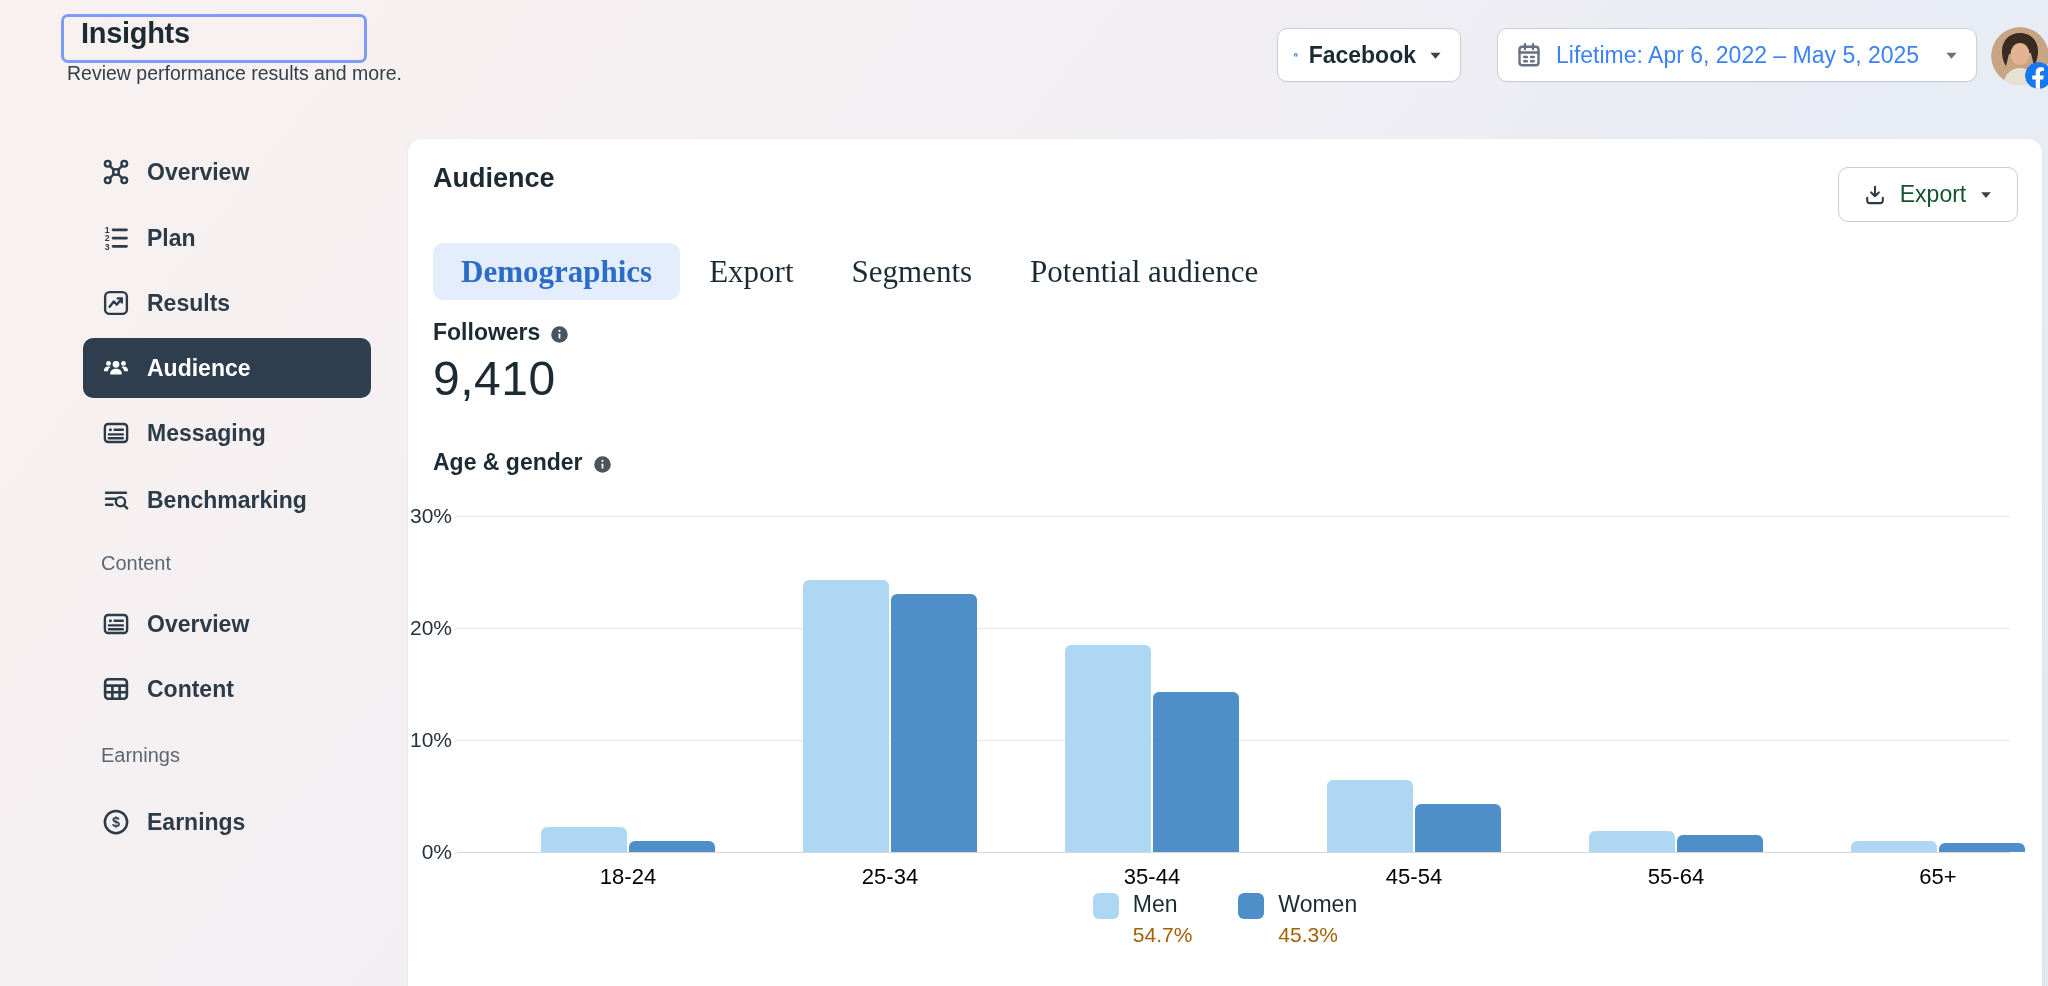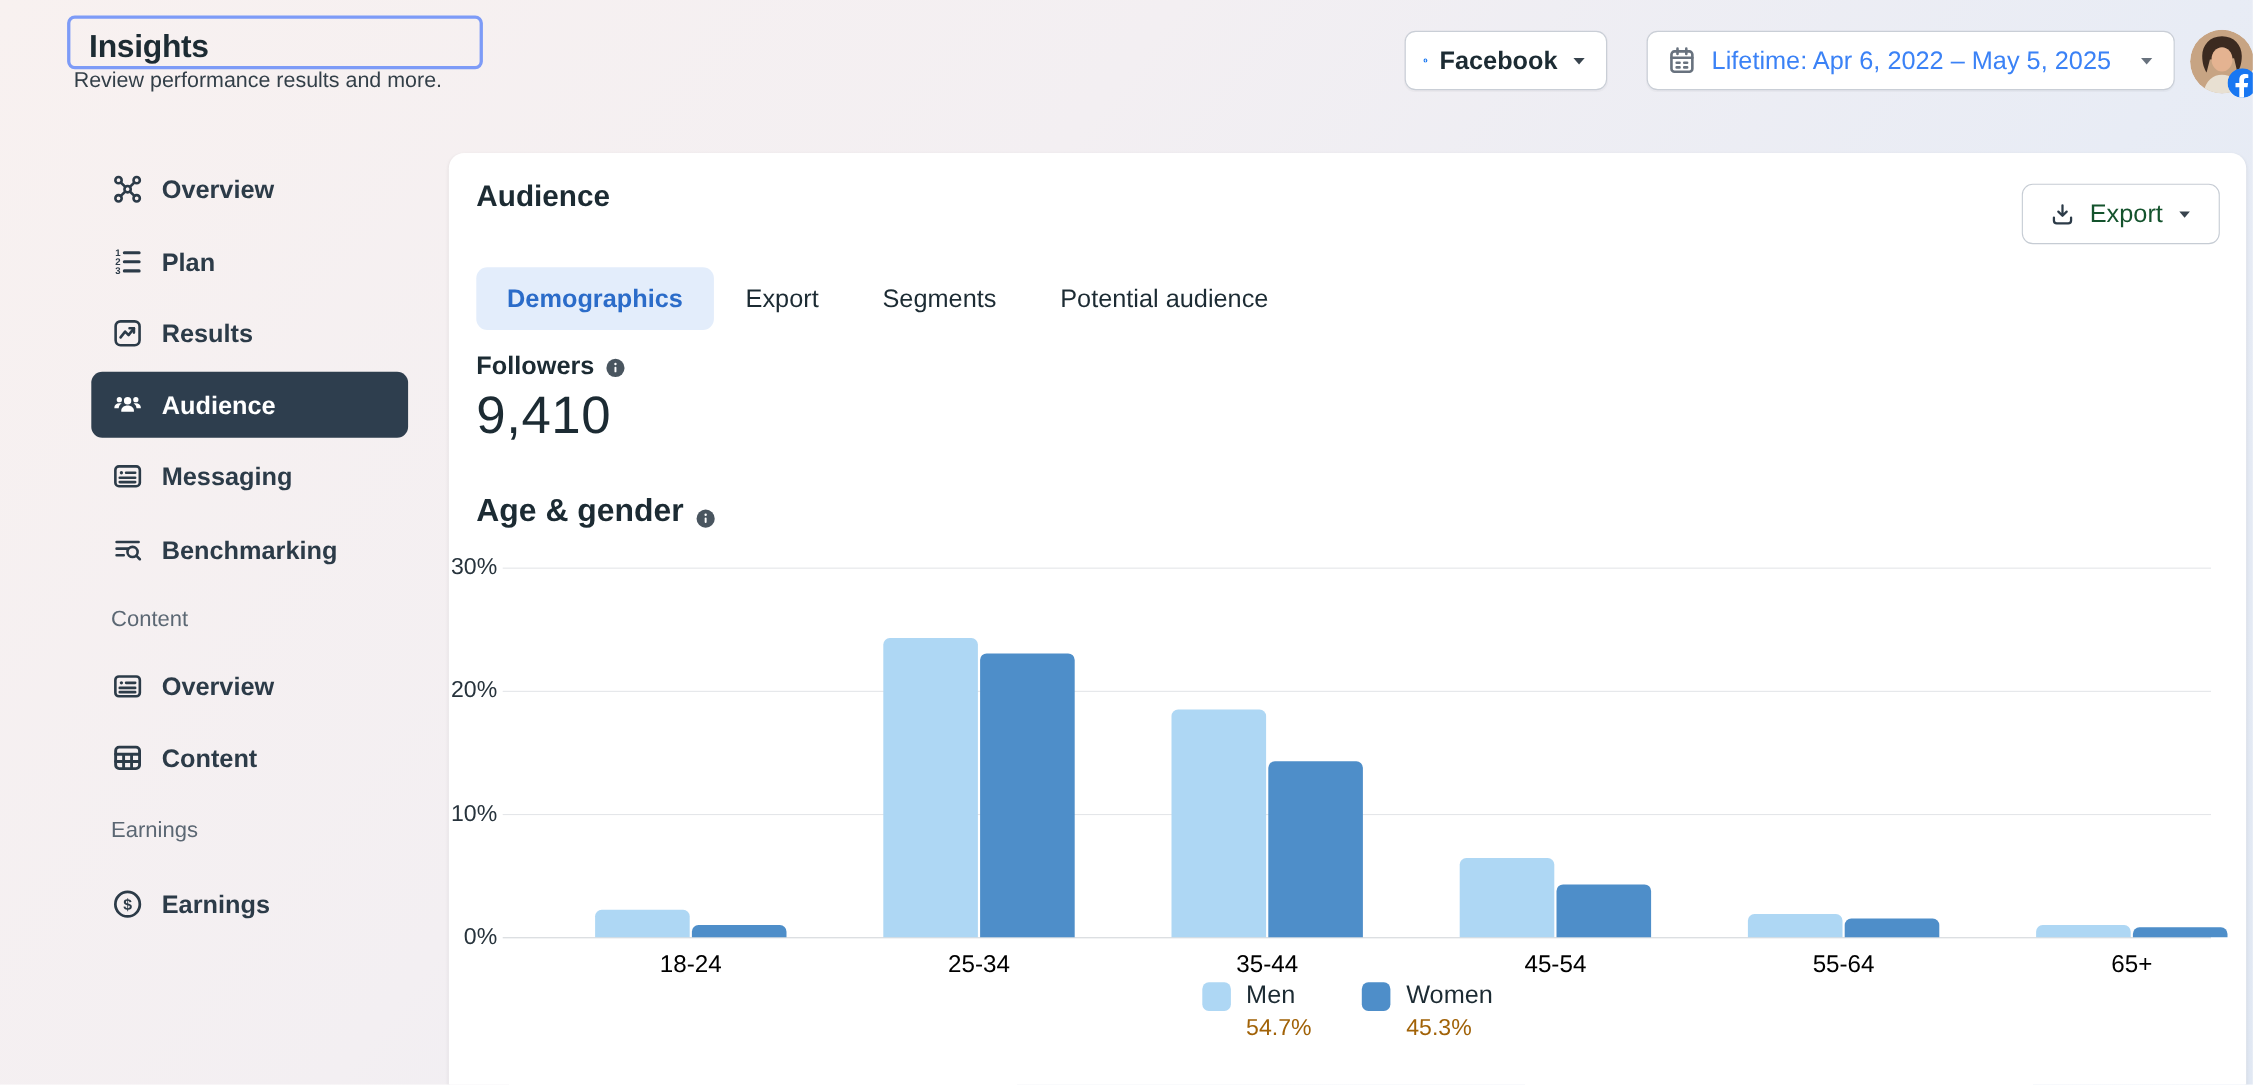--- a/index.html
+++ b/index.html
@@ -6,22 +6,22 @@
   html,body { width:2048px; height:986px; overflow:hidden; }
   body {
     font-family:"Liberation Sans","DejaVu Sans",sans-serif;
     background:linear-gradient(128deg,#f8f1f0 0%,#f3eff2 38%,#e8ecf5 72%,#e1e8f3 100%);
     color:#1c2b33;
     position:relative;
   }
   .abs { position:absolute; }
 
   
-  .title-box { left:61px; top:14px; width:378px; height:49px; border:3px solid #7d9bf7; border-radius:7px;
-    display:flex; align-items:flex-end; padding-left:17px; }
+  .title-box { left:61px; top:14px; width:306px; height:49px; border:3px solid #7d9bf7; border-radius:7px;
+    display:flex; align-items:flex-start; padding-left:17px; }
   .title-box h1 { font-size:29px; font-weight:700; letter-spacing:-.3px; }
   .subtitle { left:67px; top:62px; font-size:19.5px; color:#333f48; }
 
   .hbtn { height:54px; background:#fff; border:1px solid #c9ced6; border-radius:10px;
     display:flex; align-items:center; box-shadow:0 1px 1px rgba(0,0,0,.03); cursor:pointer; }
   .fb-btn { left:1266px; top:28px; width:184px; padding:0 16px; gap:11px;margin-left:11px; }
   .fb-btn .lbl { font-size:23px; font-weight:700; color:#1c2b33; }
   .date-btn { left:1497px; top:28px; width:480px; padding:0 16px; gap:12px; }
   .date-btn .lbl { font-size:23px; color:#3b82f6; font-weight:500; white-space:nowrap; }
   .caret { width:17px; height:17px; color:#37434d; flex:0 0 auto; margin-left:auto; }
@@ -42,27 +42,27 @@
   .card { left:408px; top:139px; width:1634px; height:860px; background:#fff;
     border-radius:14px 14px 0 0; box-shadow:0 1px 3px rgba(0,0,0,.07); }
   .card-title { left:25px; top:24px; font-size:27px; font-weight:700; }
   .export-btn { left:1430px; top:28px; width:180px; height:55px; background:#fff; border:1px solid #c6ccd4;
     border-radius:10px; display:flex; align-items:center; justify-content:center; gap:12px; cursor:pointer; }
   .export-btn .ic { width:26px; height:26px; color:#2c3b48; }
   .export-btn .lbl { font-size:23px; font-weight:500; color:#14532d; }
   .export-btn .caret { margin-left:0; width:16px; height:16px; }
 
   .tabs { left:25px; top:104px; height:57px; display:flex; align-items:center; }
-  .tab { font-size:23px; color:#1c2b33; padding:0 29px; height:57px; display:flex; align-items:center;
-    border-radius:10px; cursor:pointer; white-space:nowrap; }
+  .tab { font-size:31px; color:#1c2b33; padding:0 29px; height:57px; display:flex; align-items:center;
+    border-radius:10px; cursor:pointer; white-space:nowrap;font-family:Liberation Serif, serif; }
   .tab.selected { background:#e3edfb; color:#2b6cc9; font-weight:700; padding:0 28px; }
 
   .metric-label { left:25px; top:180px; font-size:23px; font-weight:700; display:flex; align-items:center; gap:10px; }
   .metric-value { left:25px; top:212px; font-size:48px; font-weight:400; letter-spacing:.5px; }
-  .section-label { left:25px; top:310px; font-size:29px; font-weight:700; display:flex; align-items:center; gap:10px; }
+  .section-label { left:25px; top:310px; font-size:23px; font-weight:700; display:flex; align-items:center; gap:10px; }
   .info { width:19px; height:19px; cursor:pointer; }
 
   
   .chart-layer { left:0; top:0; width:1634px; height:860px; }
   .gridline { position:absolute; left:49px; width:1553px; height:1px; background:#e4e6e9; }
   .gridline.zero { background:#d4d7db; }
   .ytick { position:absolute; left:0; width:44px; text-align:right; font-size:21px; color:#27333c; }
   .bar { position:absolute; width:86px; border-radius:6px 6px 0 0; cursor:pointer; }
   .xlabel { position:absolute; width:140px; text-align:center; font-size:22px; color:#000000; }
   .legend { position:absolute; left:0; top:752px; width:1634px; display:flex; justify-content:center; gap:46px; }

